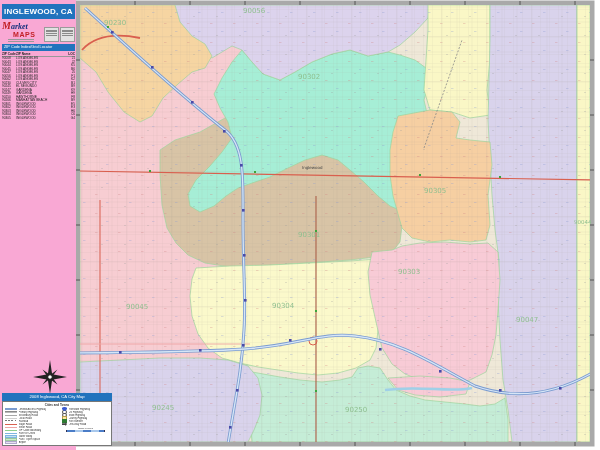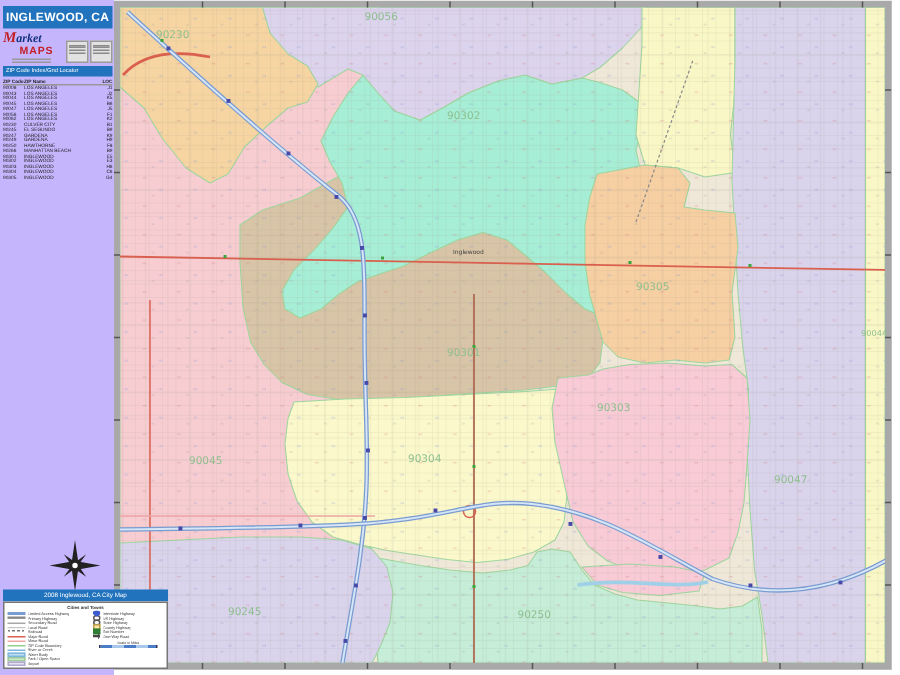--- a/index.html
+++ b/index.html
@@ -2,21 +2,21 @@
 <html><head>
 <meta charset="utf-8">
 <style>
   *{box-sizing:border-box;margin:0;padding:0}
   html,body{width:600px;height:450px}
   body{position:relative;overflow:hidden;background:#fff;outline:1px solid #c8c8c8;
        font-family:"Liberation Sans",sans-serif}
   
   #map-svg{position:absolute;left:0;top:0;z-index:1}
   
-  .panel{position:absolute;left:0;top:0;width:76px;height:450px;background:#c4b5fd;z-index:2}
+  .panel{position:absolute;left:0;top:0;width:76px;height:450px;background:#f9a8d4;z-index:2}
   .titlebar{position:absolute;left:2px;top:4px;width:73px;height:15px;background:#2173bd;
             color:#fff;font-weight:bold;font-size:8px;line-height:15px;padding-left:2px;
             letter-spacing:.2px;white-space:nowrap}
   .logo{position:absolute;left:2px;top:21px;width:73px;height:21px;display:flex;align-items:flex-end}
   .logo-text{width:40px;line-height:1}
   .lg1{font-family:"Liberation Serif",serif;font-style:italic;font-weight:bold;font-size:8px;color:#15317e}
   .lgM{color:#c22026;font-size:10px}
   .lg2{display:block;font-weight:bold;font-size:7px;color:#c22026;letter-spacing:.6px;margin:-1px 0 0 11px}
   .lg-tag{display:block;margin:1px 0 0 6px}
   .lg-tag i{display:block;height:.8px;background:#999;margin-bottom:.7px;width:26px}

